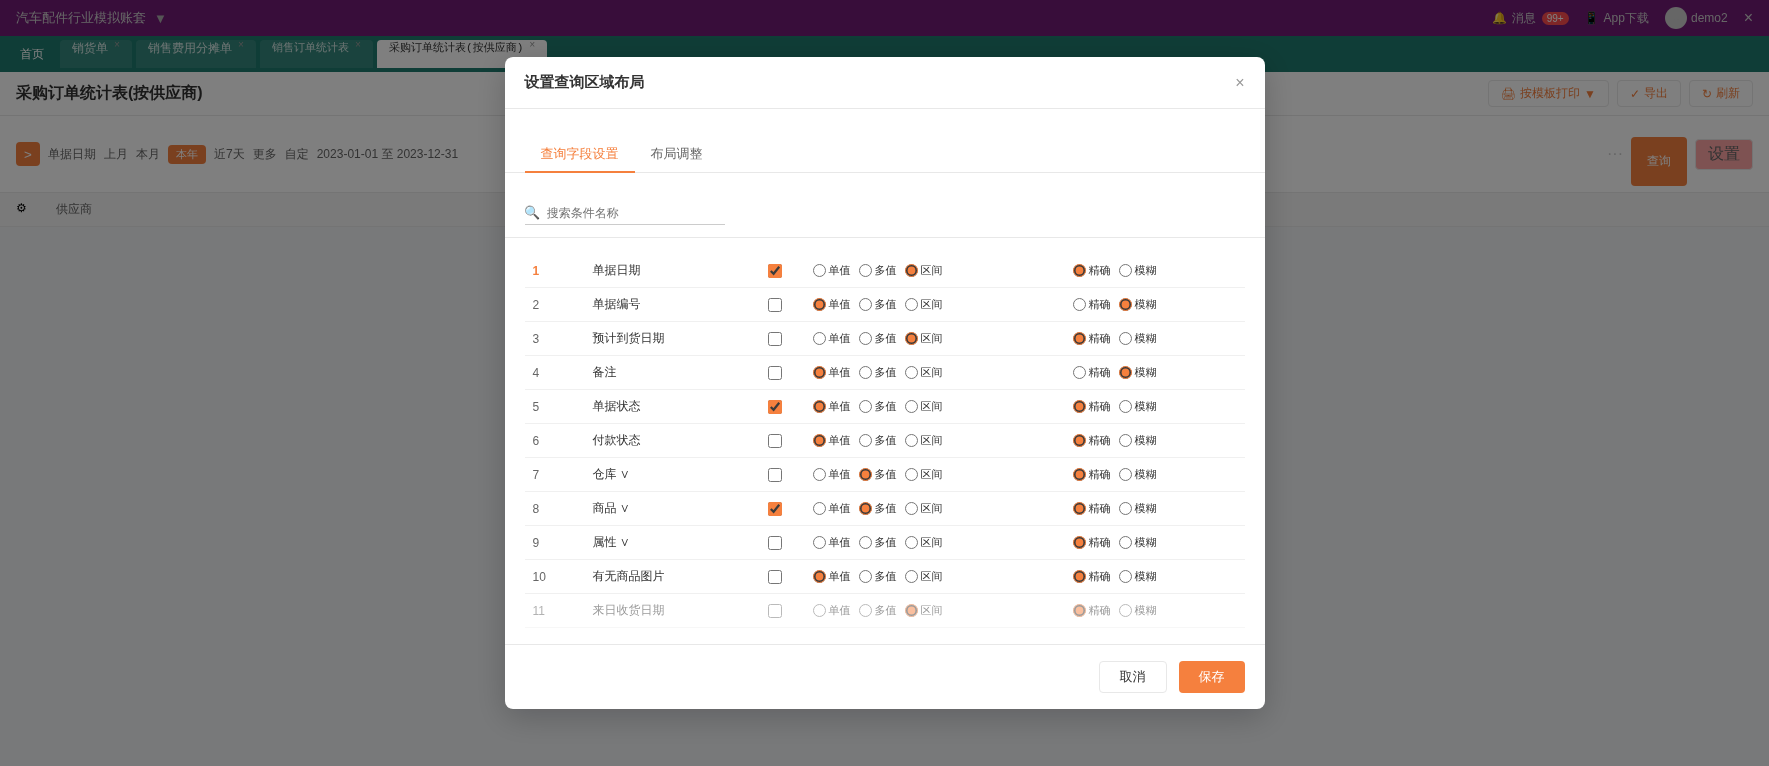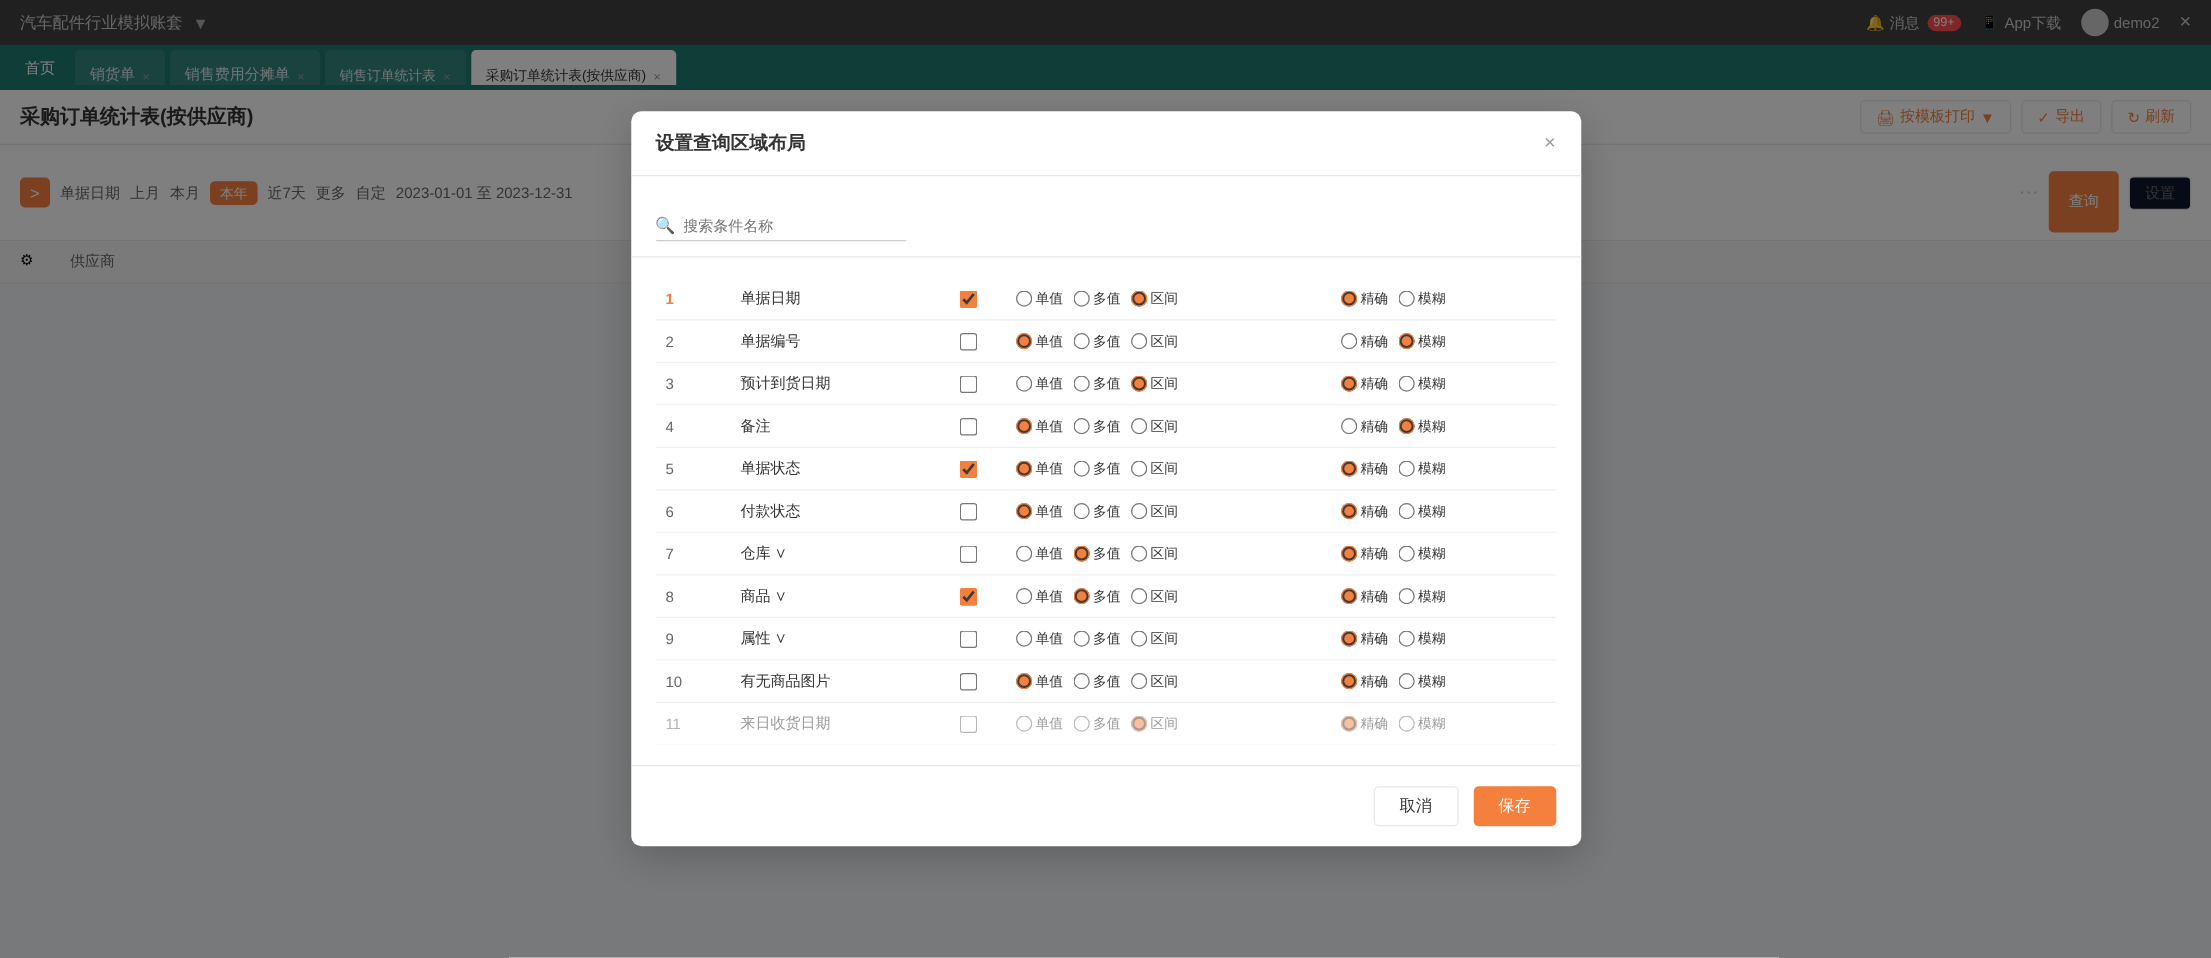--- a/index.html
+++ b/index.html
@@ -1,20 +1,20 @@
 <!DOCTYPE html>
 <html><head>
   <meta charset="utf-8">
   <style>
     * { box-sizing: border-box; margin: 0; padding: 0; }
     body { font-family: "Microsoft YaHei", Arial, sans-serif; font-size: 13px; background: #f0f2f5; overflow: hidden; }
 
     
     .top-nav {
-      background: #404040;
+      background: #701a75;
       height: 36px;
       display: flex;
       align-items: center;
       justify-content: space-between;
       padding: 0 16px;
       color: #ccc;
     }
     .top-nav-left { display: flex; align-items: center; gap: 8px; font-size: 13px; }
     .top-nav-right { display: flex; align-items: center; gap: 16px; font-size: 12px; }
     .top-nav-right .badge {
@@ -30,23 +30,23 @@
       height: 36px;
       display: flex;
       align-items: center;
       padding: 16px 8px;
       gap: 4px;
     }
     .tab-item {
       height: 28px;
       padding: 0 12px;
       border-radius: 4px 4px 0 0;
-      display: flex; align-items: flex-end; gap: 6px;
+      display: flex; align-items: flex-start; gap: 6px;
       font-size: 12px; color: rgba(255,255,255,0.8);
-      cursor: pointer; background: rgba(255,255,255,0.1);
+      cursor: pointer; background: rgba(255,255,255,0.1); font-family: Liberation Mono, monospace;
     }
     .tab-item.active { background: white; color: #333; }
     .tab-item .tab-close { font-size: 10px; color: #999; cursor: pointer; }
     .tab-home { color: white; padding: 0 12px; font-size: 12px; }
 
     
     .page-header {
       background: white;
       padding: 8px 16px;
       display: flex;
@@ -67,21 +67,21 @@
       display: flex;
       align-items: center;
       gap: 8px;
       border-bottom: 1px solid #e8e8e8;
     }
     .filter-toggle { background: #f5803e; color: white; border: none; width: 24px; height: 24px; border-radius: 4px; cursor: pointer; }
     .filter-label { font-size: 12px; color: #666; }
     .date-badge { background: #f5803e; color: white; padding: 2px 8px; border-radius: 4px; font-size: 11px; }
     .date-range { font-size: 12px; color: #666; }
     .btn-query { background: #f5803e; color: white; border: none; padding: 16px 16px; border-radius: 4px; cursor: pointer; font-size: 12px; margin-top: 15px; }
-    .btn-settings { border: 1px solid #e8e8e8; background: #0f172a; padding: 4px 12px; border-radius: 4px; cursor: pointer; font-size: 12px; color: #666; }
+    .btn-settings { border: 1px solid #e8e8e8; background: #fca5a5; padding: 4px 12px; border-radius: 4px; cursor: pointer; font-size: 16px; color: #666; }
 
     
     .overlay {
       position: fixed;
       top: 0; left: 0; right: 0; bottom: 0;
       background: rgba(0,0,0,0.5);
       z-index: 100;
       display: flex;
       align-items: center;
       justify-content: center;
@@ -297,20 +297,28 @@
   </div>
 
   <div class="overlay">
     <div class="dialog">
 
       <div class="dialog-header">
         <span class="dialog-title">设置查询区域布局</span>
         <span class="dialog-close">×</span>
       </div>
 
+      <div class="dialog-tabs">
+        <div class="dialog-tab active">
+          <span>查询字段设置</span>
+        </div>
+        <div class="dialog-tab">
+          <span>布局调整</span>
+        </div>
+      </div>
 
       <div class="dialog-search">
         <div class="search-input-wrap">
           <span class="search-icon">🔍</span>
           <input type="text" placeholder="搜索条件名称" style="">
         </div>
       </div>
 
 
       <div class="dialog-table">

